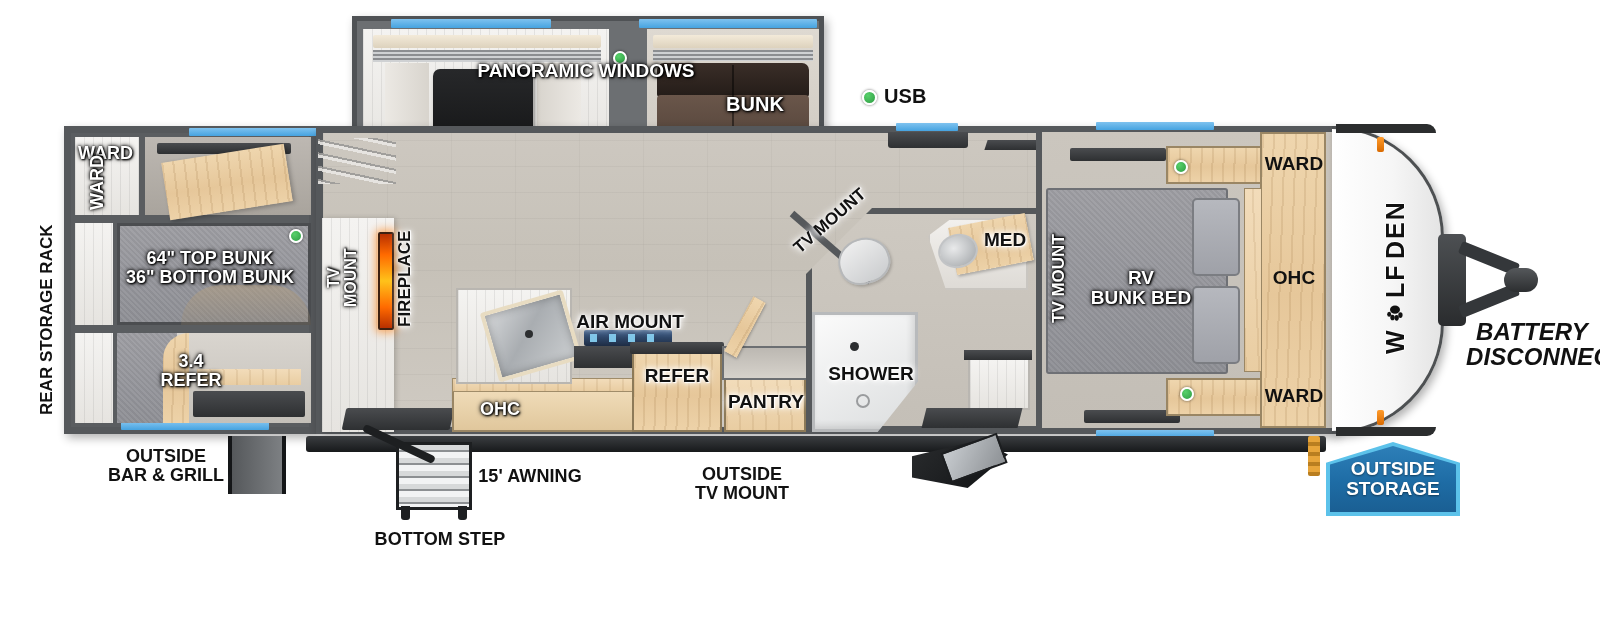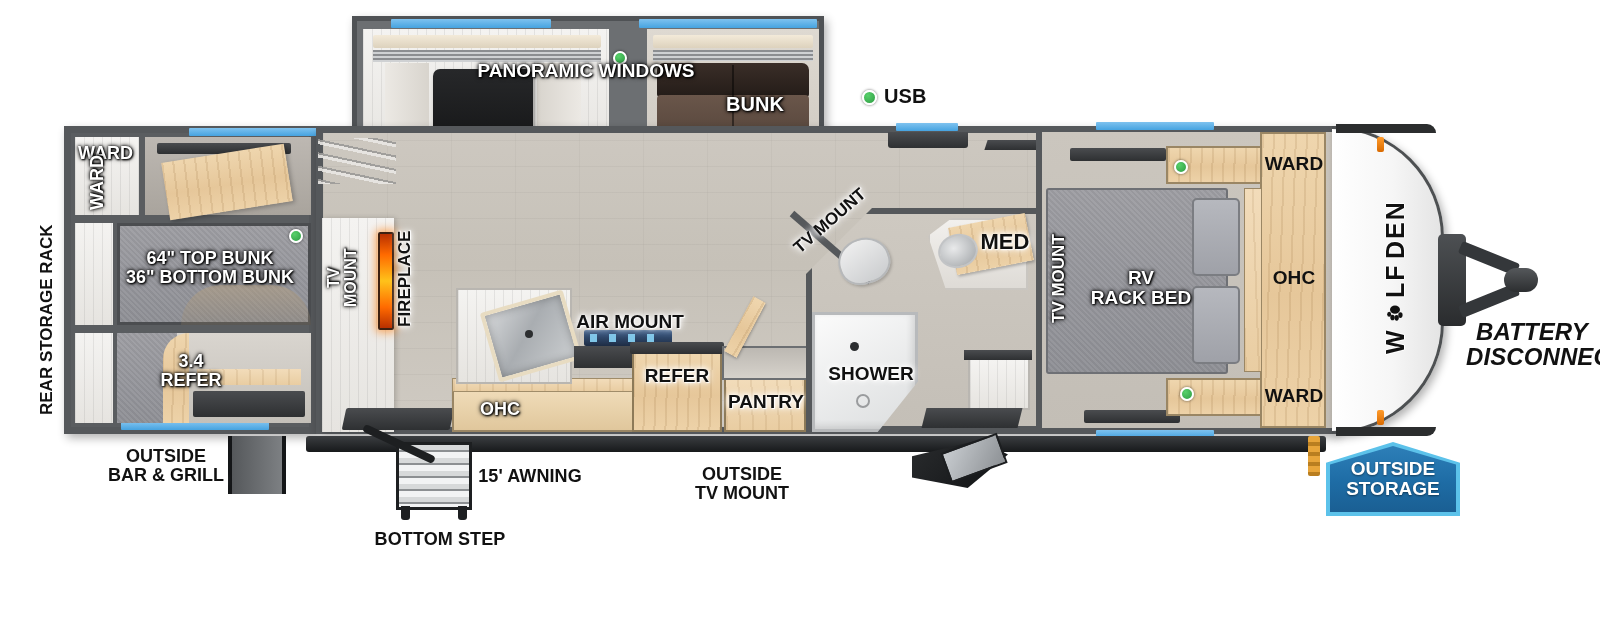--- a/index.html
+++ b/index.html
@@ -193,21 +193,21 @@
        box-shadow:inset -3px -3px 7px rgba(0,0,0,.12);"></div>
   <div class="abs" style="left:850px;top:330px;width:9px;height:9px;background:#2c2e30;border-radius:50%;"></div>
   <div class="abs" style="left:856px;top:382px;width:14px;height:14px;border:2px solid #9a9c9e;border-radius:50%;"></div>
   <div class="blbl" style="left:816px;top:352px;width:110px;font-size:19px;">SHOWER</div>
 
   <div class="abs" style="left:928px;top:206px;width:100px;height:72px;background:linear-gradient(180deg,#f2f0ed,#dedbd6);
        clip-path:polygon(0 18px,24px 0,100% 0,100% 100%,18px 100%);border:2px solid #c9c6c1;"></div>
   <div class="abs wood" style="left:952px;top:208px;width:78px;height:48px;transform:rotate(-11deg);box-shadow:1px 2px 3px rgba(0,0,0,.25);"></div>
   <div class="abs" style="left:938px;top:222px;width:40px;height:34px;background:radial-gradient(ellipse at 40% 38%,#e9eaeb,#9ea2a5);
        border-radius:50%;border:2px solid #c2c4c6;transform:rotate(-14deg);"></div>
-  <div class="blbl" style="left:974px;top:218px;width:62px;font-size:22px;">MED</div>
+  <div class="blbl" style="left:974px;top:218px;width:62px;font-size:19px;">MED</div>
 
   <div class="abs white-cab" style="left:968px;top:346px;width:62px;height:52px;border:2px solid #b9b6b1;"></div>
   <div class="abs darktop" style="left:964px;top:338px;width:68px;height:10px;"></div>
   <div class="abs darktop" style="left:924px;top:396px;width:96px;height:20px;transform:skewX(-14deg);"></div>
 
   <div class="abs darktop" style="left:986px;top:128px;width:52px;height:10px;transform:skewX(-18deg);"></div>
 
   <div class="abs" style="left:1036px;top:114px;width:300px;height:308px;background:linear-gradient(180deg,#cbc6be,#c3beb6);border:6px solid #55585b;border-right:none;"></div>
   <div class="abs bluewin" style="left:1096px;top:110px;width:118px;height:8px;"></div>
   <div class="abs bluewin" style="left:1096px;top:418px;width:118px;height:8px;"></div>
@@ -219,21 +219,21 @@
   <div class="abs wood" style="left:1166px;top:366px;width:96px;height:38px;border:2px solid #9a8664;"></div>
   <div class="usbdot abs" style="left:1174px;top:148px;width:14px;height:14px;"></div>
   <div class="usbdot abs" style="left:1180px;top:375px;width:14px;height:14px;"></div>
 
   <div class="abs greyfab" style="left:1046px;top:176px;width:182px;height:186px;border:2px solid #6e7075;border-radius:3px;"></div>
   <div class="abs" style="left:1192px;top:186px;width:48px;height:78px;background:linear-gradient(180deg,#b6b8be,#9fa1a8);border:2px solid #7b7d82;border-radius:5px;"></div>
   <div class="abs" style="left:1192px;top:274px;width:48px;height:78px;background:linear-gradient(180deg,#b6b8be,#9fa1a8);border:2px solid #7b7d82;border-radius:5px;"></div>
 
   <div class="wlbl vert" style="left:1050px;top:212px;width:26px;height:110px;font-size:17px;">TV MOUNT</div>
   <div class="wlbl" style="left:1088px;top:256px;width:106px;font-size:19px;">RV
-RACK BED</div>
+BUNK BED</div>
 
   <div class="abs wood" style="left:1260px;top:120px;width:66px;height:296px;border:2px solid #9a8664;"></div>
   <div class="abs woodlt" style="left:1244px;top:176px;width:18px;height:184px;border:1px solid #9a8664;"></div>
   <div class="lbl" style="left:1262px;top:142px;width:64px;font-size:19px;">WARD</div>
   <div class="lbl" style="left:1262px;top:256px;width:64px;font-size:19px;">OHC</div>
   <div class="lbl" style="left:1262px;top:374px;width:64px;font-size:19px;">WARD</div>
 
   <div class="abs nose shadowSoft" style="left:1332px;top:114px;width:112px;height:308px;"></div>
   <div class="abs" style="left:1336px;top:112px;width:100px;height:9px;background:#2b2d2e;border-radius:0 40px 0 0;"></div>
   <div class="abs" style="left:1336px;top:415px;width:100px;height:9px;background:#2b2d2e;border-radius:0 0 40px 0;"></div>

